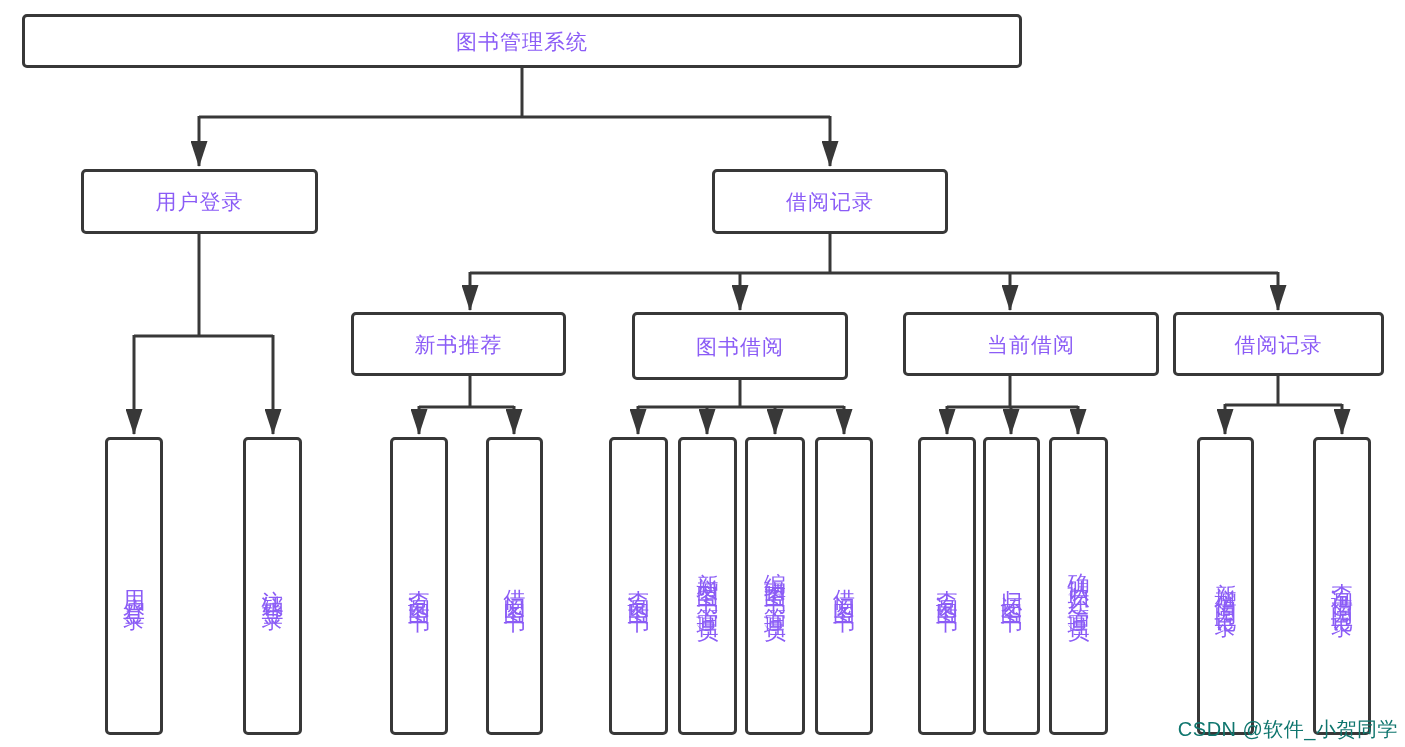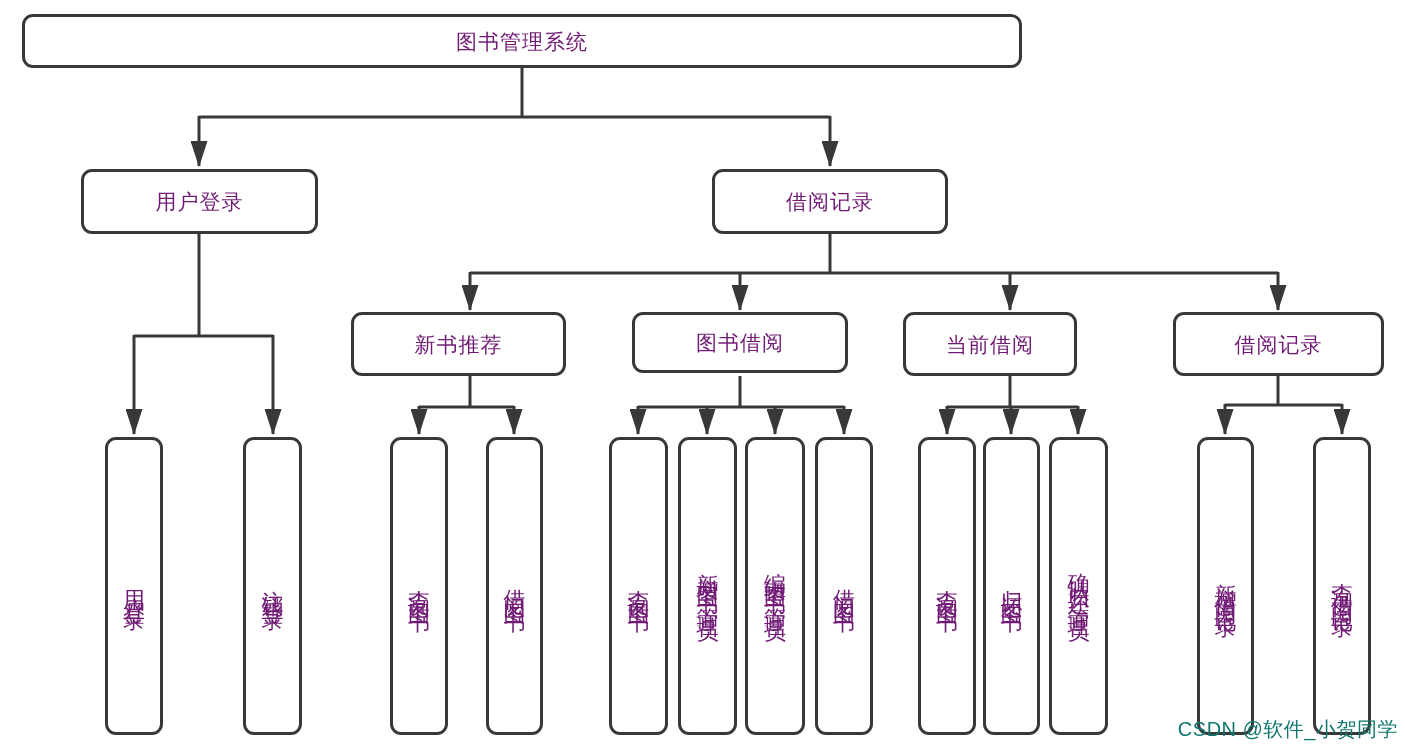--- a/index.html
+++ b/index.html
@@ -19,26 +19,26 @@
     position: absolute;
     left: 0; top: 0;
     width: 1405px;
     height: 747px;
   }
   .node {
     position: absolute;
     box-sizing: border-box;
     background: #ffffff;
     border: 3px solid #383838;
-    color: #701a75;
+    color: #8b5cf6;
     display: flex;
     align-items: center;
     justify-content: center;
     text-align: center;
-    border-radius: 11px;
+    border-radius: 5px;
   }
   .h-node {
     font-size: 21px;
     letter-spacing: 1px;
     line-height: 1;
   }
   .v-node {
     writing-mode: vertical-rl;
     text-orientation: mixed;
     font-size: 22px;
@@ -117,24 +117,24 @@
   <div class="node h-node" style="left:81px; top:169px; width:237px; height:65px;">
     <span>用户登录</span>
   </div>
   <div class="node h-node" style="left:712px; top:169px; width:236px; height:65px;">
     <span>借阅记录</span>
   </div>
 
   <div class="node h-node" style="left:351px; top:312px; width:215px; height:64px;">
     <span>新书推荐</span>
   </div>
-  <div class="node h-node" style="left:632px; top:312px; width:216px; height:61px;">
+  <div class="node h-node" style="left:632px; top:312px; width:216px; height:68px;">
     <span>图书借阅</span>
   </div>
-  <div class="node h-node" style="left:903px; top:312px; width:174px; height:64px;">
+  <div class="node h-node" style="left:903px; top:312px; width:256px; height:64px;">
     <span>当前借阅</span>
   </div>
   <div class="node h-node" style="left:1173px; top:312px; width:211px; height:64px;">
     <span>借阅记录</span>
   </div>
 
   <div class="node v-node" style="left:105px; top:437px; width:58px; height:298px;">
     <span>用户登录</span>
   </div>
   <div class="node v-node" style="left:243px; top:437px; width:59px; height:298px;">

